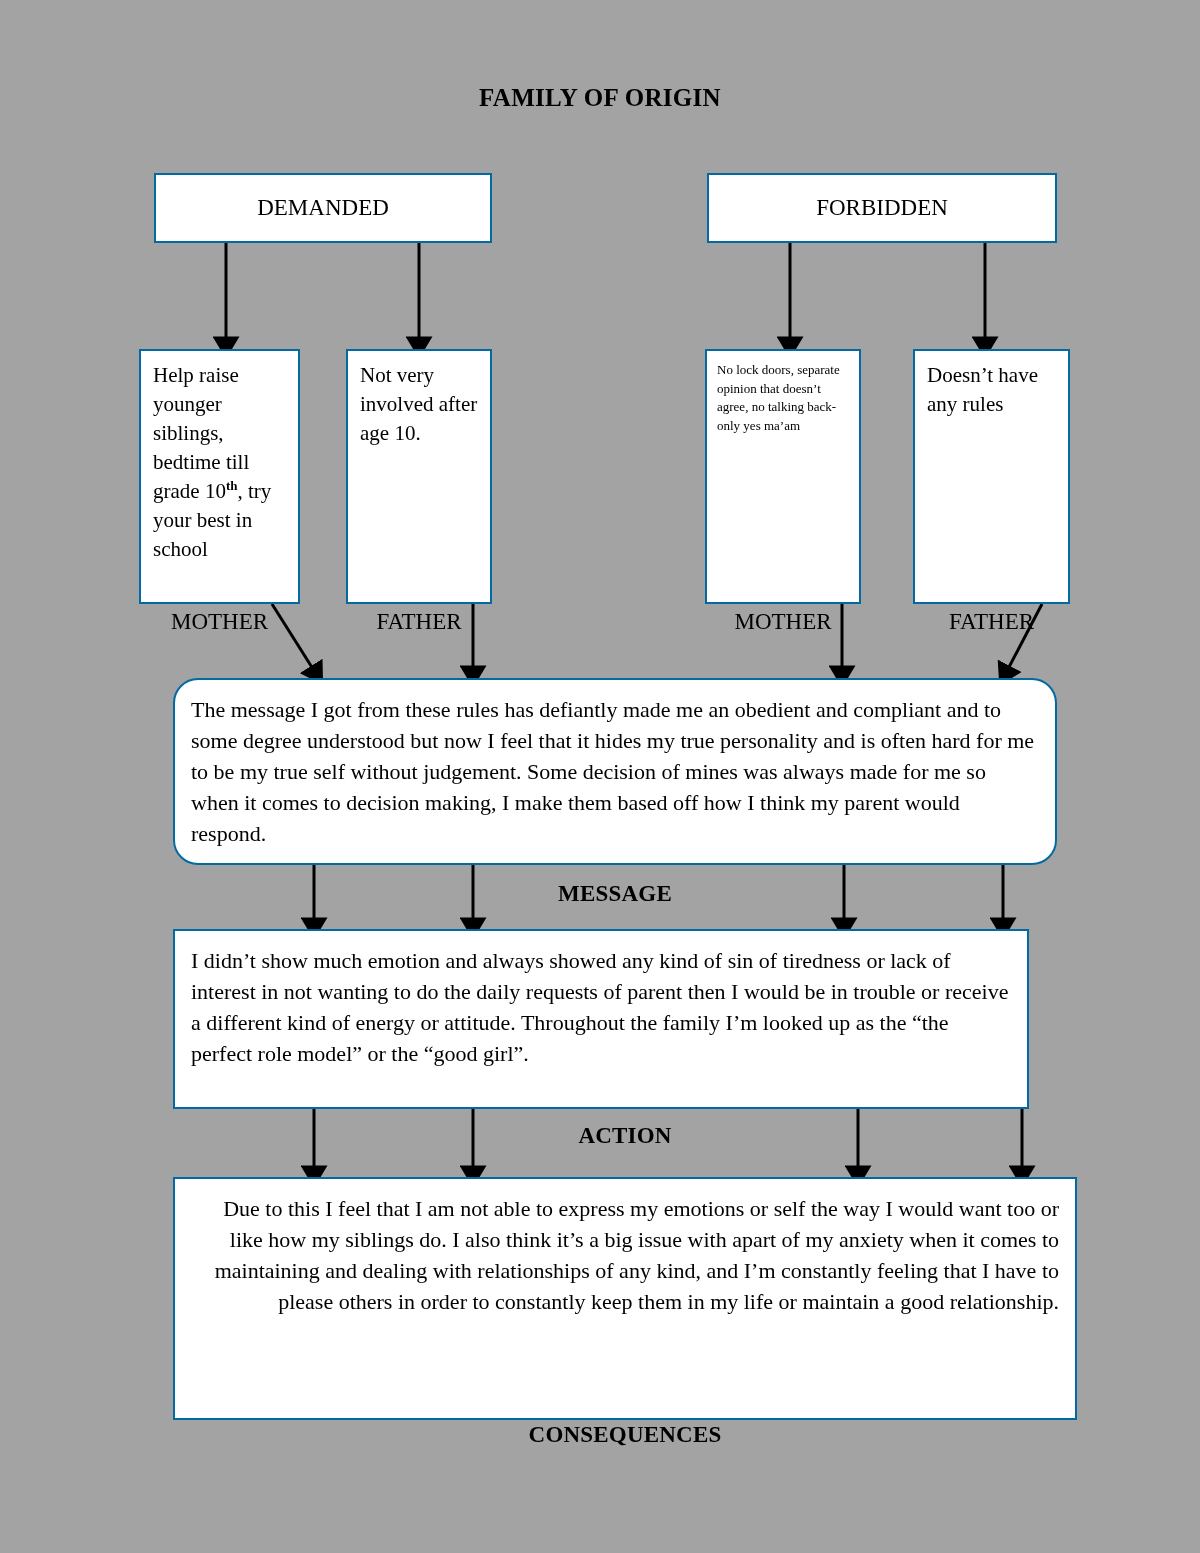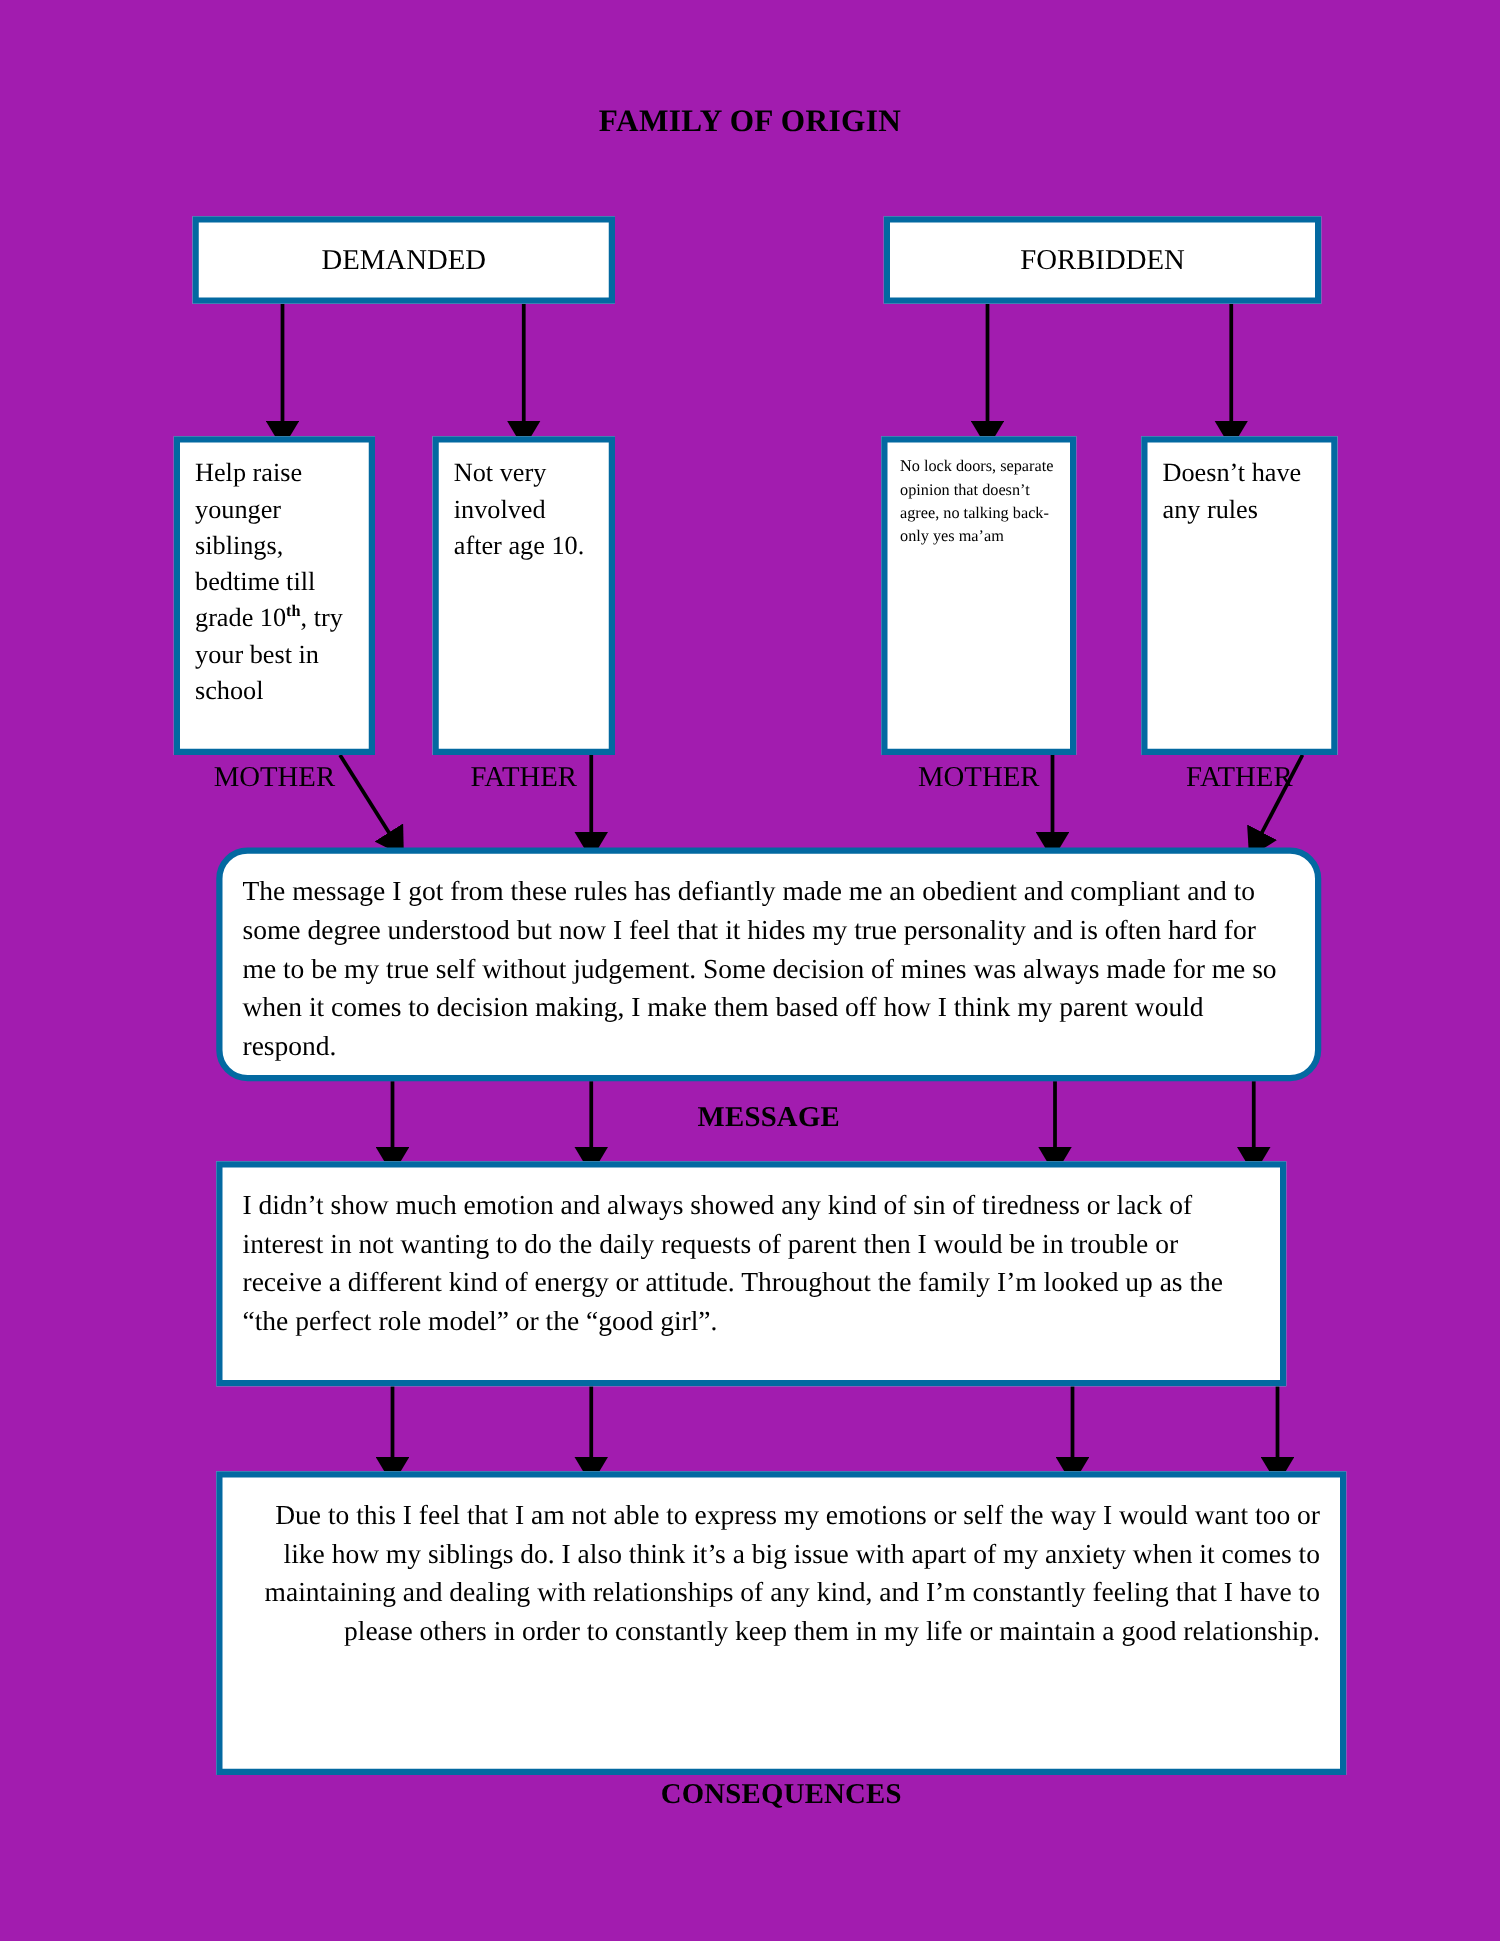--- a/index.html
+++ b/index.html
@@ -8,40 +8,40 @@
     background: #ffffff;
   }
   body {
     font-family: "Liberation Serif", "DejaVu Serif", serif;
     color: #000000;
   }
   #page {
     position: relative;
     width: 1200px;
     height: 1553px;
-    background: #a21caf;
+    background: #a3a3a3;
     overflow: hidden;
   }
 
   
   .page-title {
     position: absolute;
     left: 0;
     top: 84px;
     width: 1200px;
     text-align: center;
     font-size: 25px;
     font-weight: bold;
     letter-spacing: 0.3px;
   }
 
   
   .box {
     position: absolute;
-    border: 5px solid #0369a1;
+    border: 2px solid #0369a1;
     background: #ffffff;
     box-sizing: border-box;
   }
   .box-center {
     display: flex;
     align-items: center;
     justify-content: center;
   }
   .box-text {
     padding: 12px 14px 10px 14px;
@@ -181,19 +181,20 @@
   <div class="parent-label" id="label-father-2">FATHER</div>
 
   <div class="box" id="box-message">
     <div class="box-text">The message I got from these rules has defiantly made me an obedient and compliant and to some degree understood but now I feel that it hides my true personality and is often hard for me to be my true self without judgement. Some decision of mines was always made for me so when it comes to decision making, I make them based off how I think my parent would respond.</div>
   </div>
   <div class="section-label" id="label-message">MESSAGE</div>
 
   <div class="box" id="box-action">
     <div class="box-text">I didn’t show much emotion and always showed any kind of sin of tiredness or lack of interest in not wanting to do the daily requests of parent then I would be in trouble or receive a different kind of energy or attitude. Throughout the family I’m looked up as the “the perfect role model” or the “good girl”.</div>
   </div>
+  <div class="section-label" id="label-action">ACTION</div>
 
   <div class="box" id="box-consequences">
     <div class="box-text">Due to this I feel that I am not able to express my emotions or self the way I would want too or like how my siblings do. I also think it’s a big issue with apart of my anxiety when it comes to maintaining and dealing with relationships of any kind, and I’m constantly feeling that I have to please others in order to constantly keep them in my life or maintain a good relationship.</div>
   </div>
   <div class="section-label" id="label-consequences">CONSEQUENCES</div>
 
 </div>
 
 </body></html>

